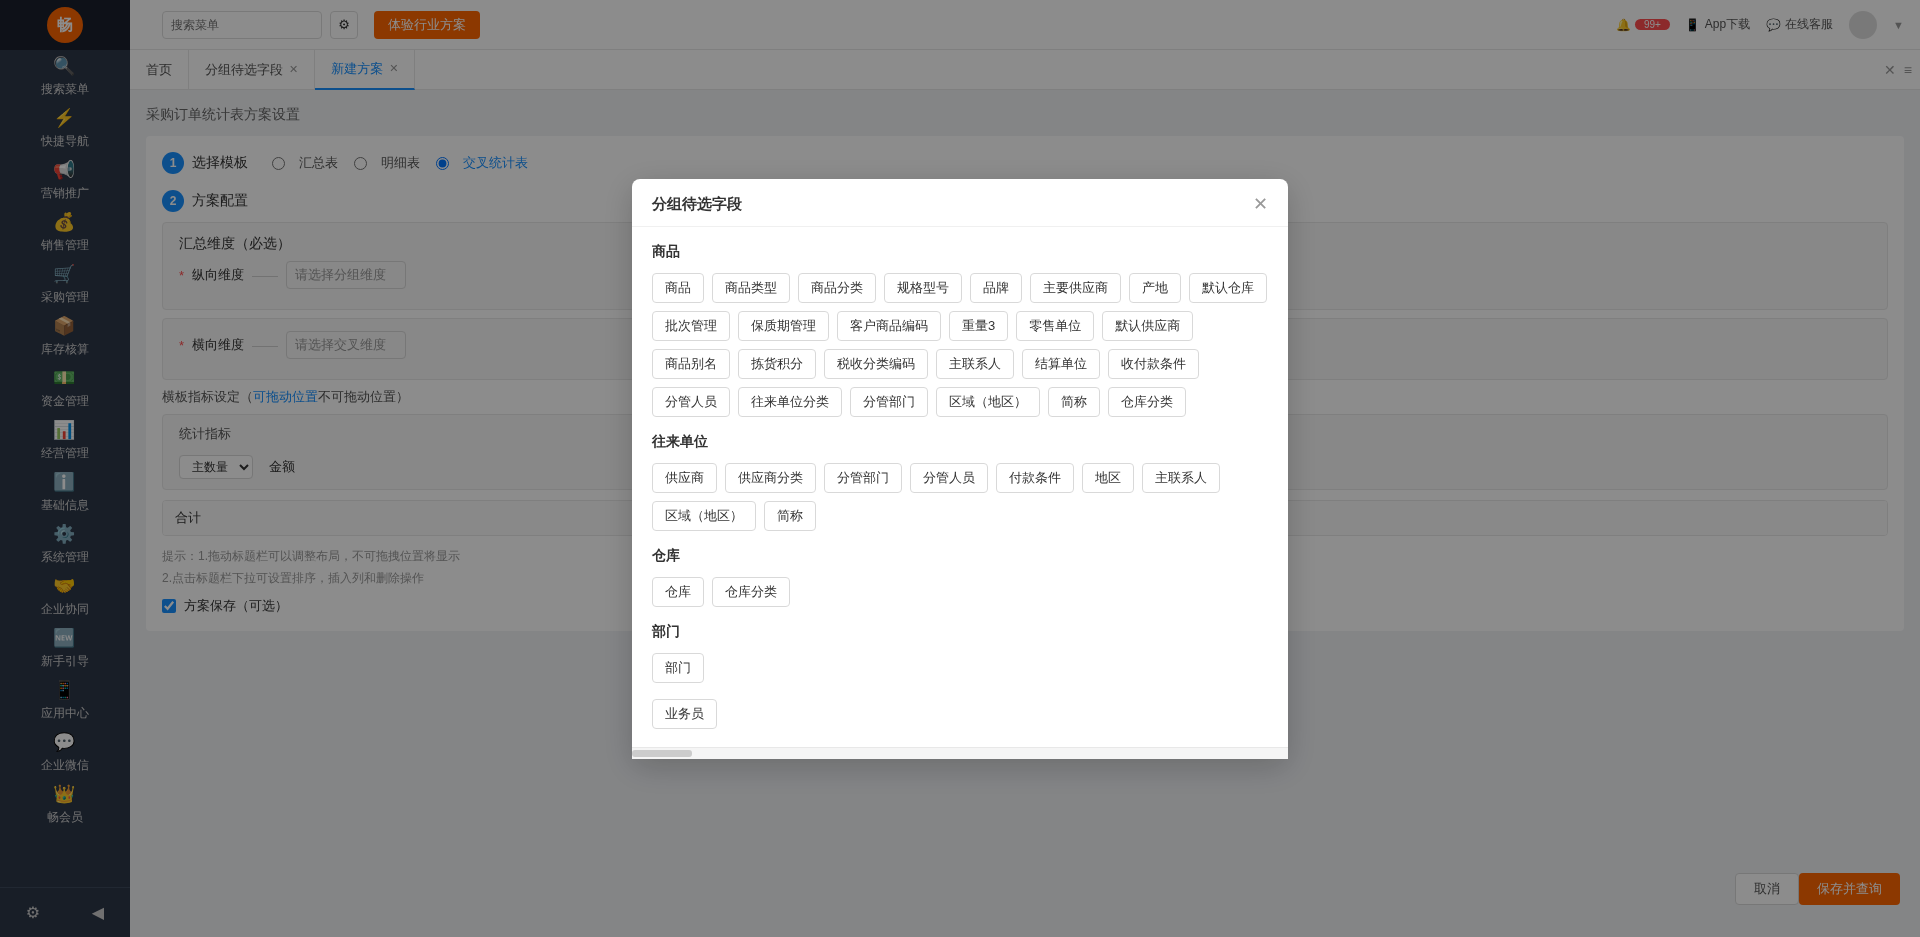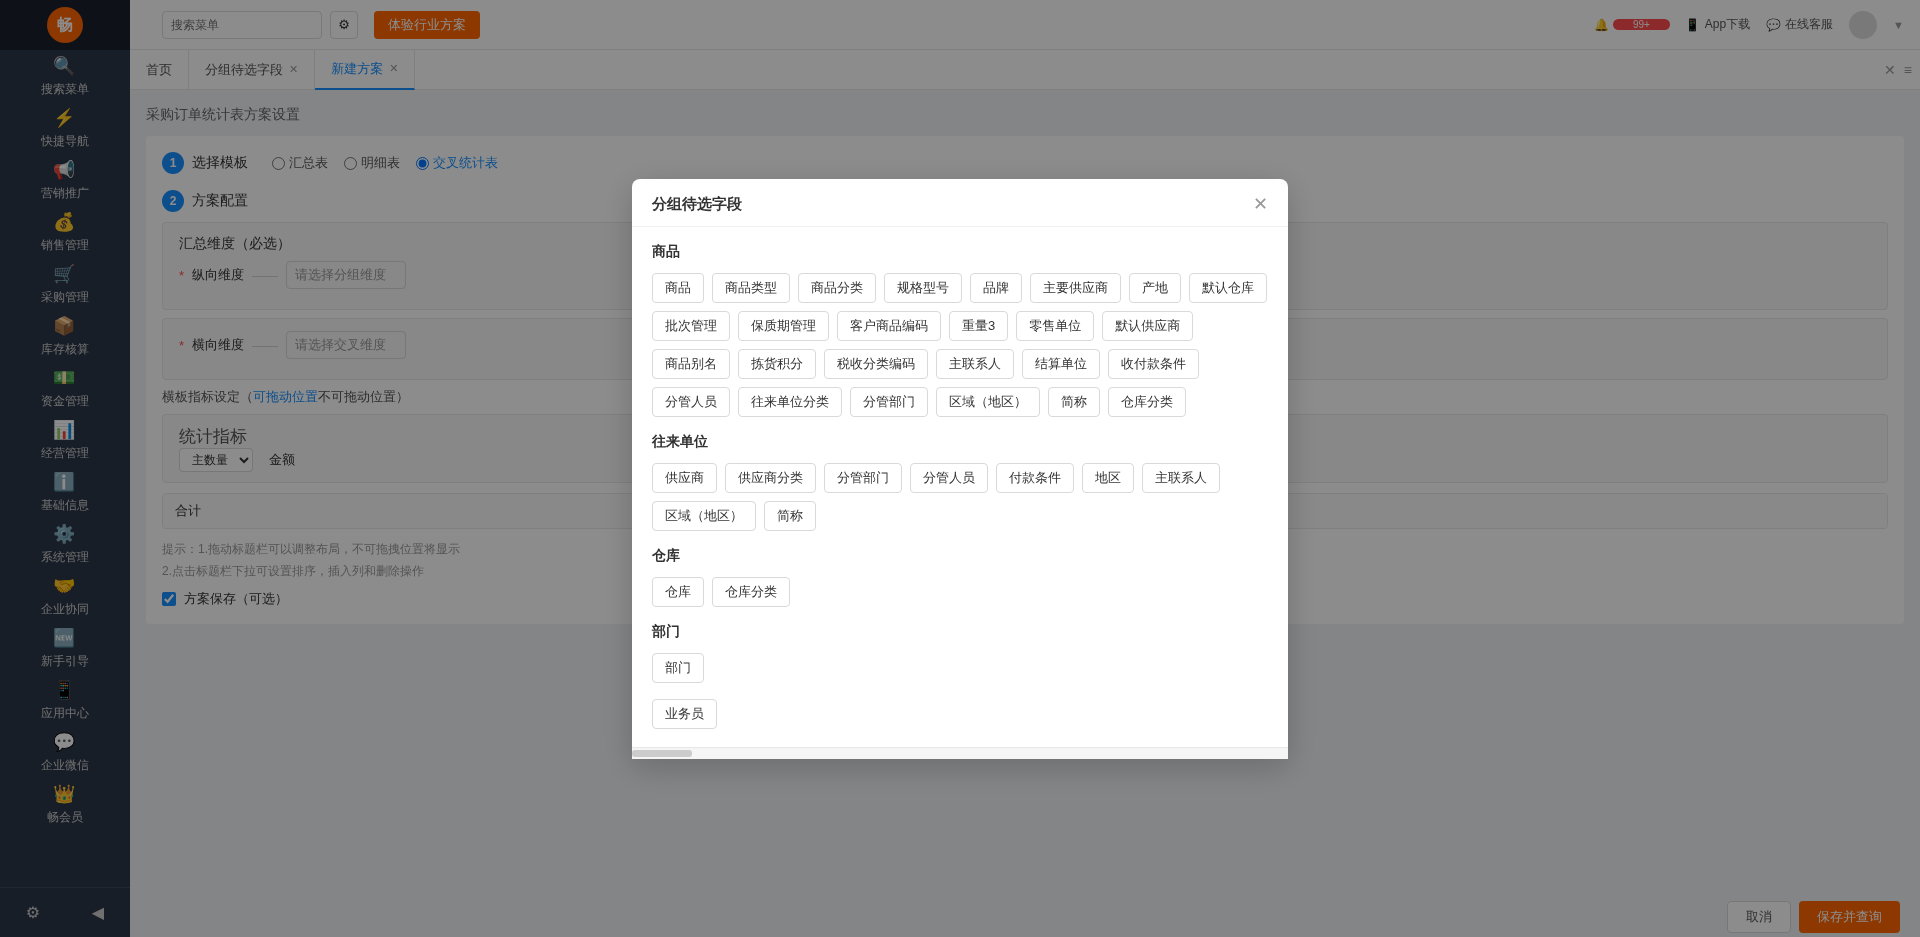--- a/index.html
+++ b/index.html
@@ -29,21 +29,21 @@
     .trial-btn {
       background: #ff6600; color: #fff; border: none; border-radius: 4px;
       padding: 5px 14px; font-size: 13px; cursor: pointer; margin-left: 8px;
     }
     .top-right {
       margin-left: auto; display: flex; align-items: center; gap: 16px;
     }
     .top-right-item { display: flex; align-items: center; gap: 4px; font-size: 12px; color: #555; cursor: pointer; }
     .badge {
       background: #ff4d4f; color: #fff; border-radius: 10px;
-      padding: 0 20px; font-size: 10px; min-width: 18px; text-align: center;
+      padding: 0 9px; font-size: 10px; min-width: 18px; text-align: center;
     }
     .avatar { width: 28px; height: 28px; background: #ddd; border-radius: 50%; }
 
     
     .tabs-bar {
       height: 40px;
       background: #fff;
       display: flex;
       align-items: center;
       padding: 0 0 0 130px;
@@ -160,34 +160,34 @@
       background: #fff; border-radius: 4px; padding: 16px; margin-bottom: 12px;
     }
     .steps-row { display: flex; align-items: center; gap: 24px; margin-bottom: 16px; }
     .step-item { display: flex; align-items: center; gap: 8px; }
     .step-num {
       width: 22px; height: 22px; border-radius: 50%; background: #1890ff;
       color: #fff; font-size: 12px; display: flex; align-items: center; justify-content: center; font-weight: bold;
     }
     .step-label { font-size: 14px; color: #333; }
     .radio-group { display: flex; gap: 16px; align-items: center; }
-    .radio-item { display: flex; align-items: center; gap: 4px; font-size: 13px; color: #555; }
+    .radio-item { display: flex; align-items: center; gap: 14px; font-size: 13px; color: #555; }
 
     .config-row { display: flex; align-items: center; gap: 8px; margin-bottom: 8px; }
     .config-label { font-size: 14px; color: #333; }
     .required-star { color: #ff4d4f; }
 
     .dim-row { display: flex; align-items: center; gap: 8px; margin-bottom: 8px; }
     .dim-select {
       border: 1px solid #d9d9d9; border-radius: 4px; padding: 4px 8px;
       font-size: 13px; color: #999; min-width: 120px;
     }
 
     .stat-section { background: #f7f7f7; border: 1px solid #e8e8e8; border-radius: 4px; padding: 10px 16px; margin-bottom: 10px; }
-    .stat-header { font-size: 17px; color: #555; margin-bottom: 0; }
+    .stat-header { font-size: 13px; color: #555; margin-bottom: 12px; }
     .stat-row { display: flex; gap: 16px; }
     .stat-col { display: flex; align-items: center; gap: 8px; justify-content: center; }
     .stat-col-select {
       border: 1px solid #d9d9d9; border-radius: 4px; padding: 3px 8px; font-size: 12px;
       color: #333; background: #fff;
     }
 
     .table-mock { border: 1px solid #e8e8e8; border-radius: 4px; overflow: hidden; margin-bottom: 10px; }
     .table-row-mock { display: flex; border-bottom: 1px solid #e8e8e8; gap: 48px; }
     .table-row-mock:last-child { border-bottom: none; }
@@ -199,22 +199,22 @@
 
     .scheme-save-row { display: flex; align-items: center; gap: 8px; margin-top: 8px; }
     .scheme-checkbox { width: 14px; height: 14px; accent-color: #1890ff; }
     .scheme-name-input {
       border: 1px solid #d9d9d9; border-radius: 4px; padding: 4px 8px;
       font-size: 13px; width: 150px;
     }
 
     
     .footer-btns {
-      position: fixed; bottom: 4px; right: 20px;
-      display: flex; gap: 8px; z-index: 150;
+      position: fixed; bottom: 32px; right: 20px;
+      display: flex; gap: 0; z-index: 150;
     }
     .btn-cancel {
       background: #fff; border: 1px solid #d9d9d9; border-radius: 4px;
       padding: 6px 18px; font-size: 13px; cursor: pointer; color: #555;
     }
     .btn-save {
       background: #ff6600; border: none; border-radius: 4px;
       padding: 6px 18px; font-size: 13px; cursor: pointer; color: #fff;
     }
   </style>

